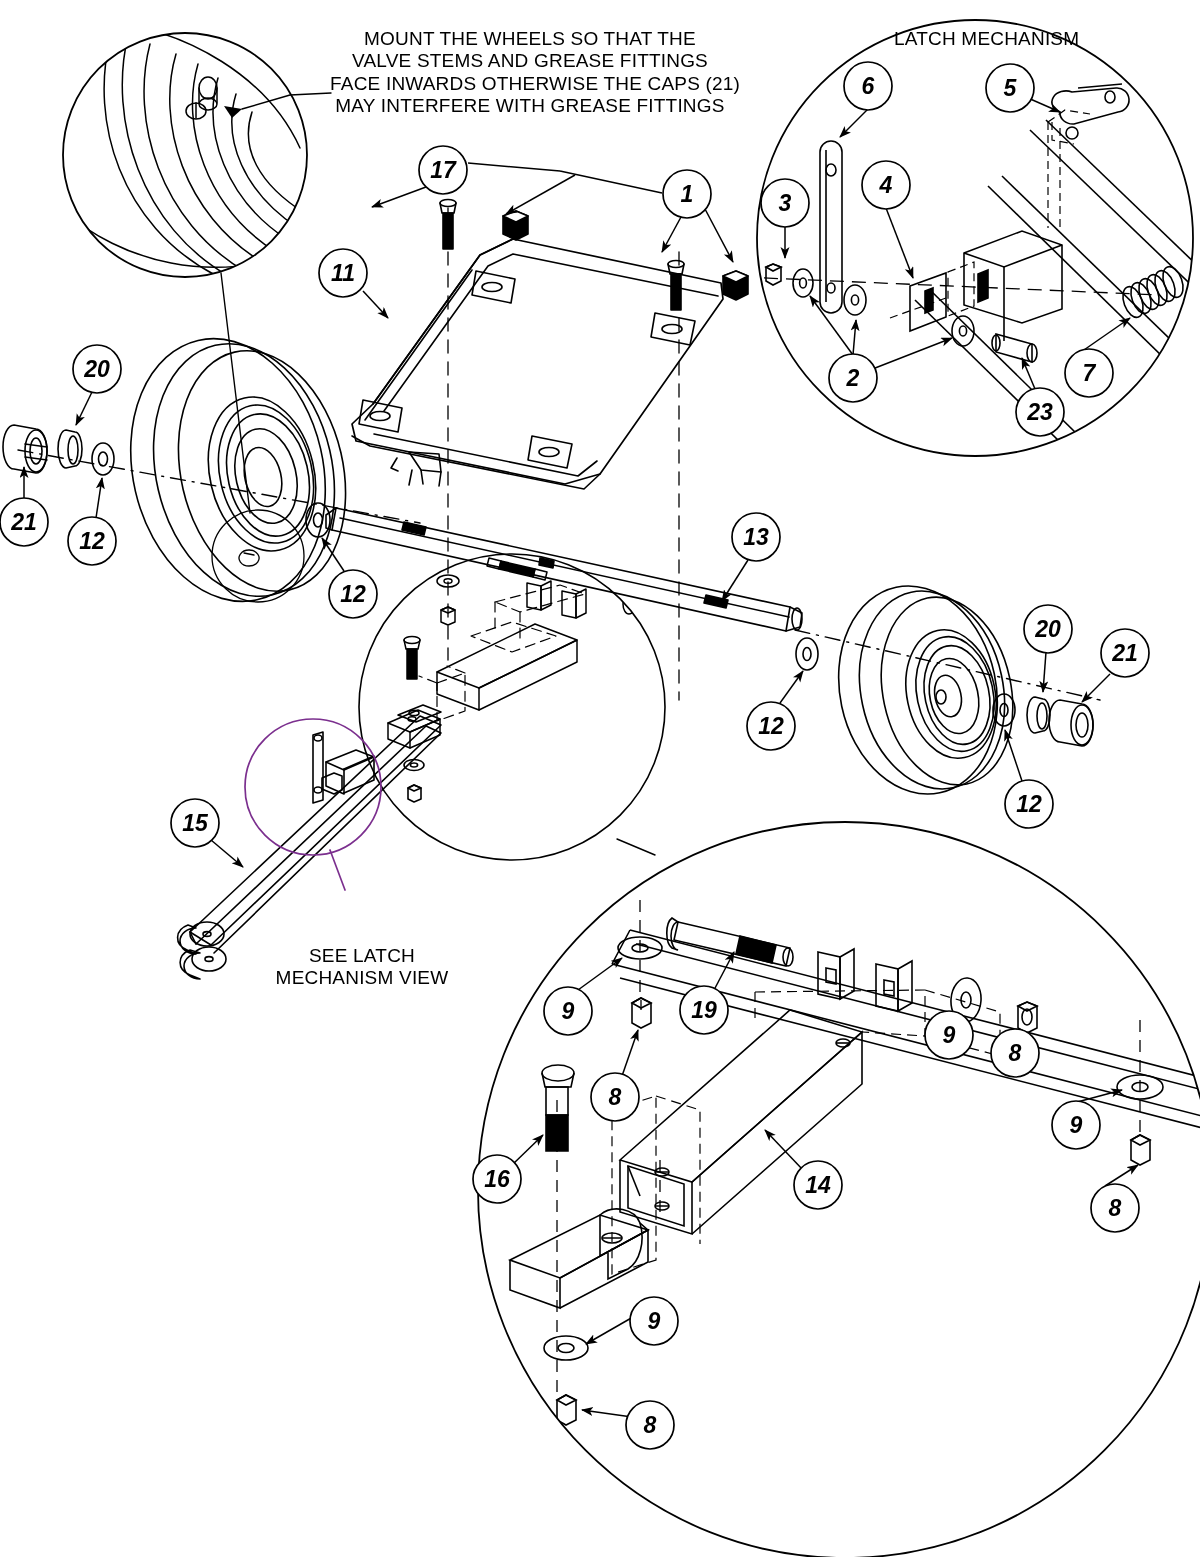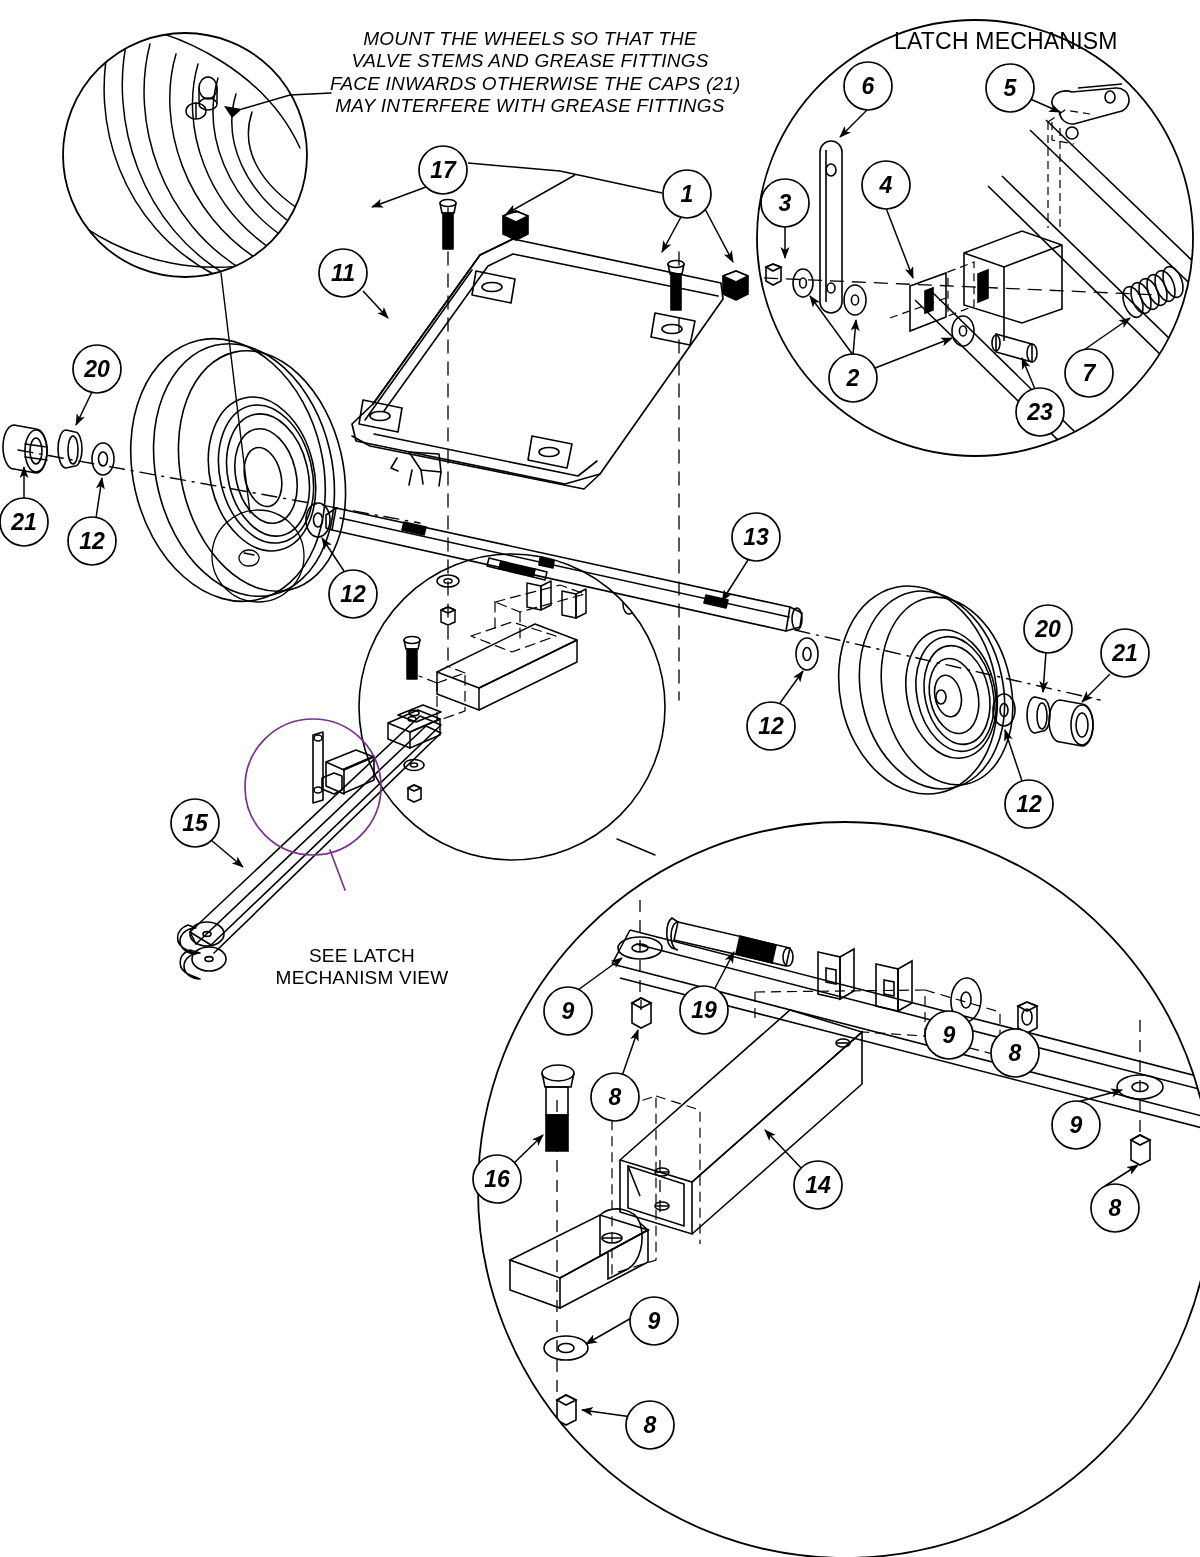--- a/index.html
+++ b/index.html
@@ -2,21 +2,21 @@
 <html><head>
 <meta charset="utf-8">
 <style>
   html,body{margin:0;padding:0;background:#fff;}
   body{width:1200px;height:1557px;position:relative;overflow:hidden;
        font-family:"Liberation Sans", sans-serif;color:#000;}
   #stage{position:absolute;left:0;top:0;width:1200px;height:1557px;}
   svg.layer{position:absolute;left:0;top:0;width:1200px;height:1557px;}
   .note{position:absolute;text-align:center;font-size:19px;line-height:1.18;
         letter-spacing:.2px;white-space:pre;color:#000;}
-  .viewtitle{position:absolute;font-size:23px;letter-spacing:.2px;color:#000;}
+  .viewtitle{position:absolute;font-size:19px;letter-spacing:.2px;color:#000;}
   .bubble-txt{font-family:"Liberation Sans",sans-serif;font-style:italic;
         font-weight:bold;font-size:23px;}
 </style>
 </head>
 <body>
 
 <div id="stage">
 
   <svg class="layer" viewBox="0 0 1200 1557">
     <defs>
@@ -624,21 +624,21 @@
           <text x="654" y="1329" text-anchor="middle" class="bubble-txt">9</text>
         </g>
         <g>
           <circle cx="650" cy="1425" r="24" fill="#fff" stroke="#000000" stroke-width="1.7"></circle>
           <text x="650" y="1433" text-anchor="middle" class="bubble-txt">8</text>
         </g>
       </g>
 
   </svg>
 
-  <div class="note" style="left:330px; top:28px; width:400px;font-style:italic;">MOUNT THE WHEELS SO THAT THE
+  <div class="note" style="left:330px; top:28px; width:400px;">MOUNT THE WHEELS SO THAT THE
 VALVE STEMS AND GREASE FITTINGS
 FACE INWARDS OTHERWISE THE CAPS (21)
 MAY INTERFERE WITH GREASE FITTINGS</div>
 
   <div class="viewtitle" style="left:894px; top:28px;">LATCH MECHANISM</div>
 
   <div class="note" style="left:262px; top:913px; width:200px;margin-top:32px;">SEE LATCH
 MECHANISM VIEW</div>
 
 </div>

